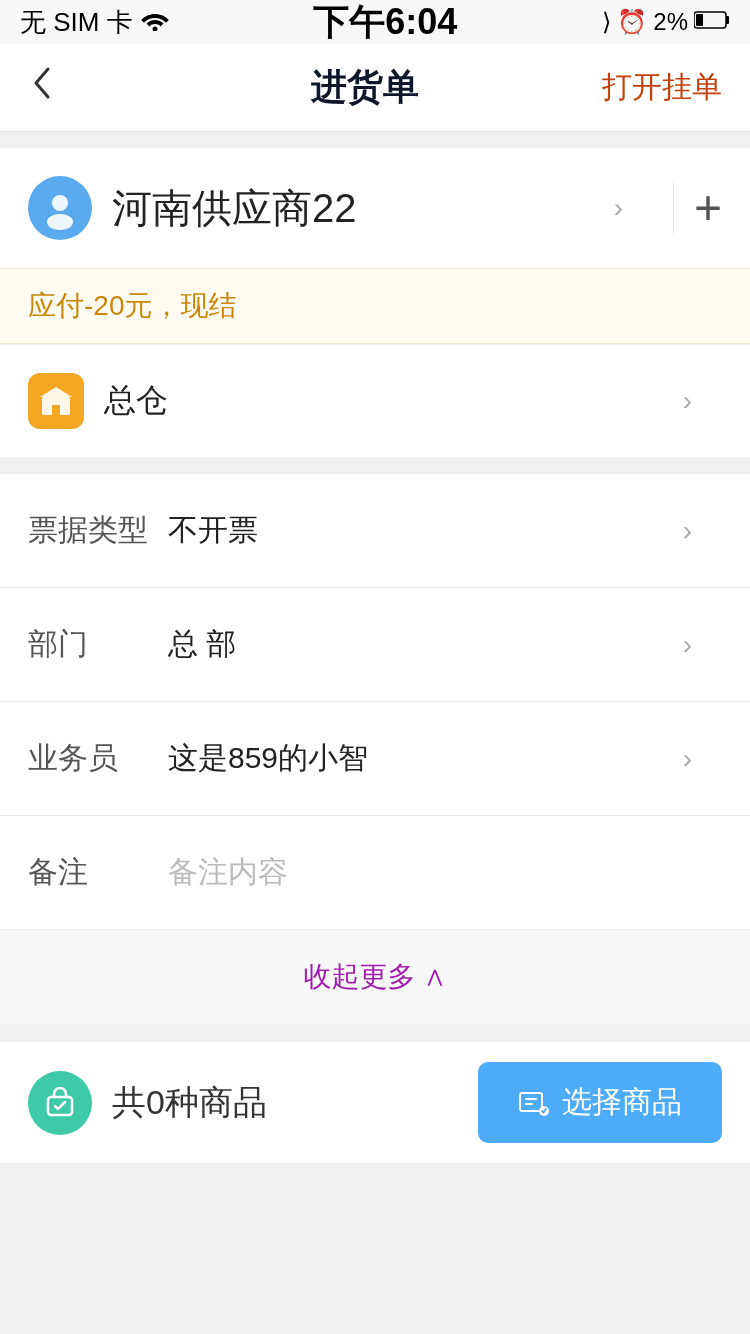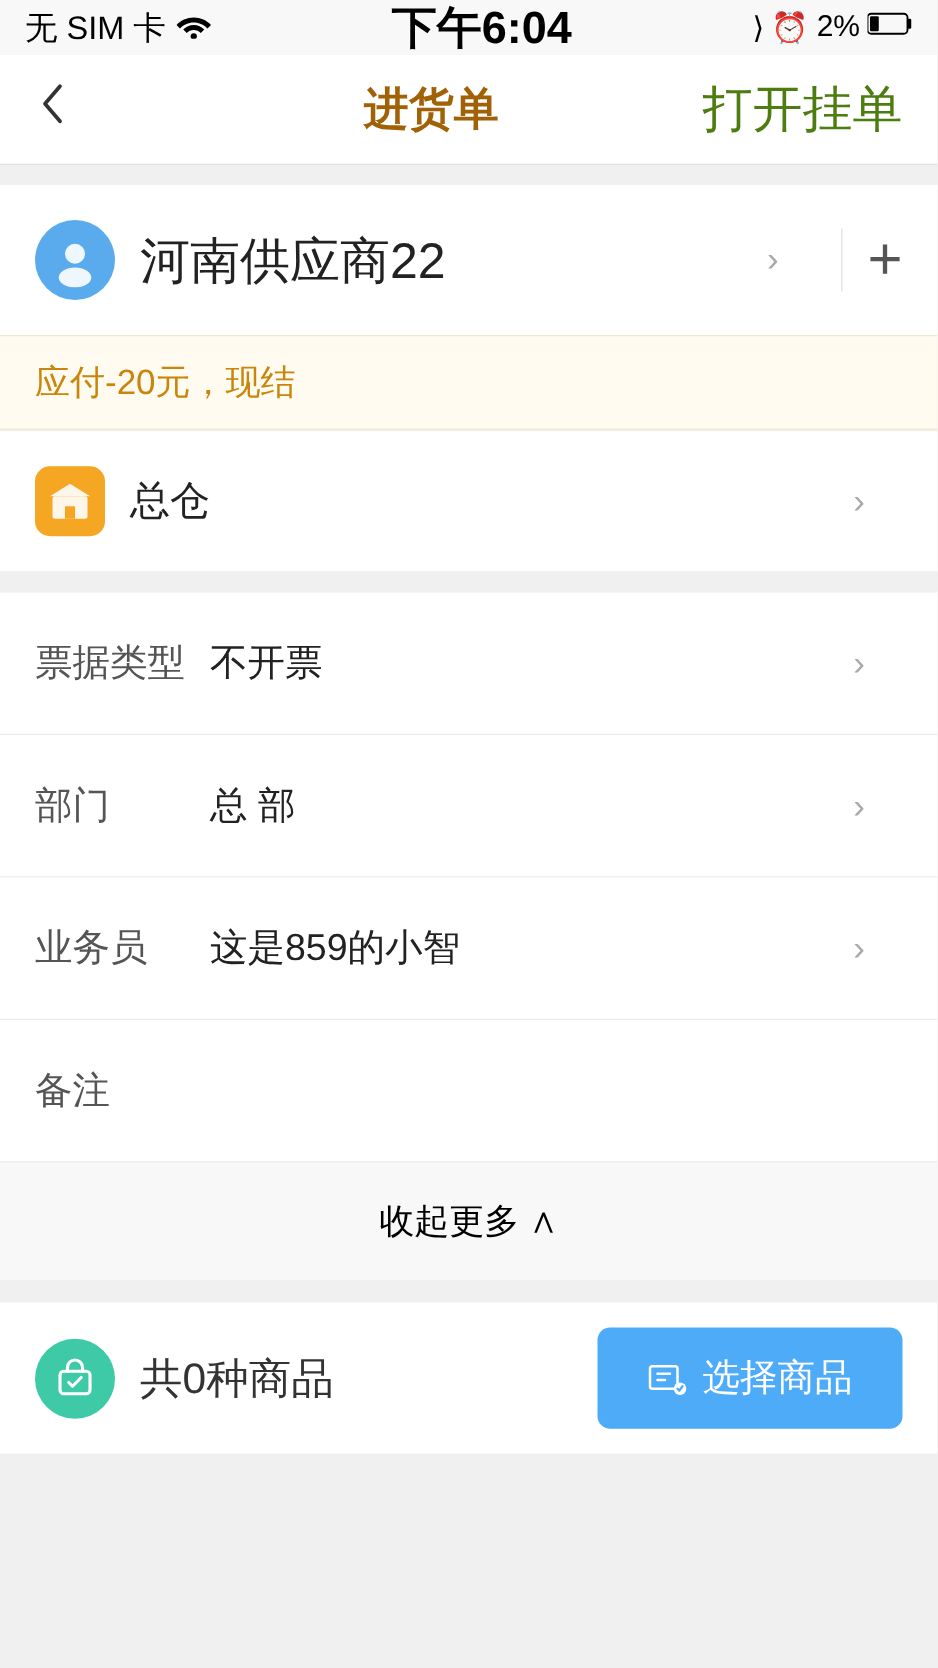--- a/index.html
+++ b/index.html
@@ -41,26 +41,26 @@
     }
     .nav-back {
       font-size: 40px;
       color: #333;
       cursor: pointer;
       width: 60px;
     }
     .nav-title {
       font-size: 36px;
       font-weight: 600;
-      color: #a16207;
+      color: #0f172a;
       margin-left: 40px;
     }
     .nav-action {
-      font-size: 40px;
-      color: #4d7c0f;
+      font-size: 30px;
+      color: #c2410c;
       cursor: pointer;
     }
 
     
     .separator {
       height: 16px;
       background: #f0f0f0;
       width: 100%;
     }
 
@@ -179,21 +179,21 @@
       background: #f8f8f8;
       display: flex;
       align-items: center;
       justify-content: center;
       padding: 28px;
       border-top: 1px solid #ebebeb;
       cursor: pointer;
     }
     .collapse-text {
       font-size: 28px;
-      color: #000000;
+      color: #a21caf;
     }
 
     
     .product-footer {
       background: #fff;
       display: flex;
       align-items: center;
       padding: 20px 28px;
       margin-top: 2px;
       gap: 20px;
@@ -313,20 +313,21 @@
   </div>
 
   <div class="form-row">
     <div class="form-label">业务员</div>
     <div class="form-value">这是859的小智</div>
     <div class="chevron-right">›</div>
   </div>
 
   <div class="form-row form-row-last">
     <div class="form-label">备注</div>
+    <div class="form-value form-placeholder">备注内容</div>
   </div>
 
   <div class="collapse-bar">
     <span class="collapse-text">收起更多 ∧</span>
   </div>
 </div>
 
 <div class="separator"></div>
 
 <div class="product-footer">

